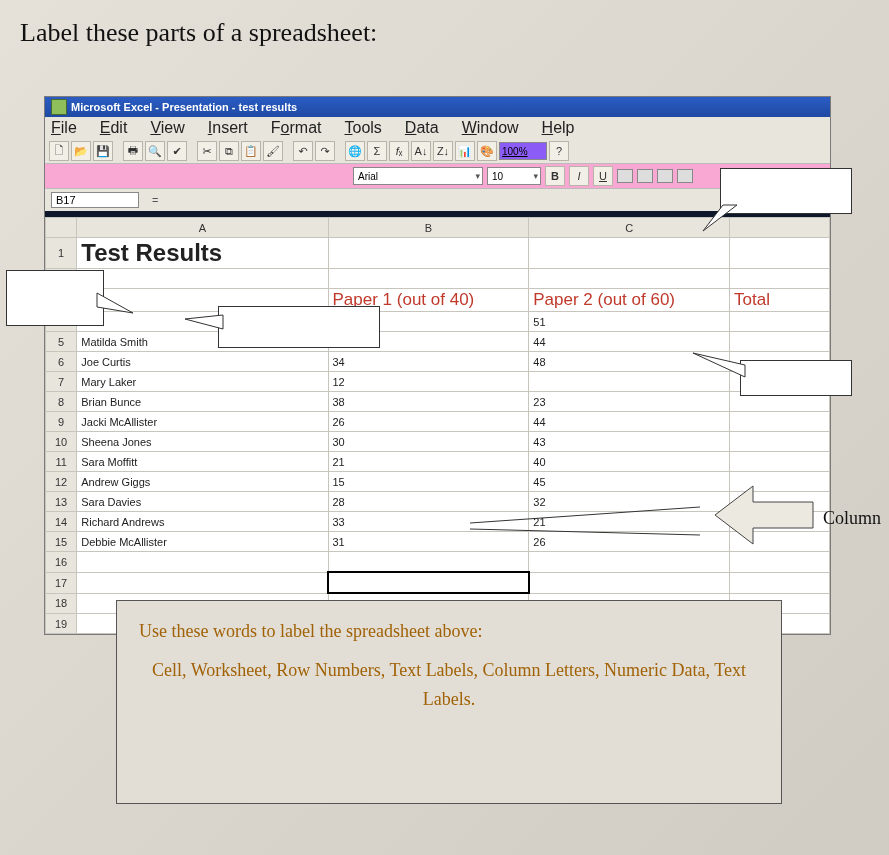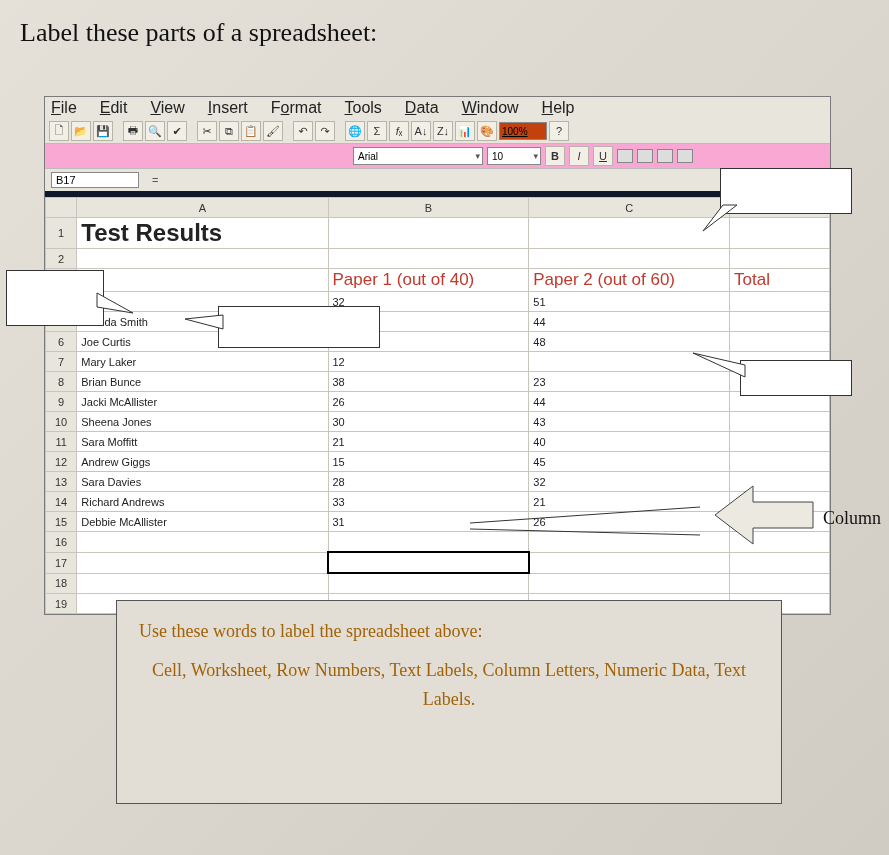--- a/index.html
+++ b/index.html
@@ -74,21 +74,21 @@
     border: 1px solid #b8b4aa;
     background: #f2efe7;
     display: inline-flex;
     align-items: center; justify-content: center;
     font-size: 11px;
     color: #333;
   }
   .zoom {
     width: 42px; height: 16px;
     border: 1px solid #888;
-    background: #c2410c;
+    background: #8b5cf6;
     font-size: 10px;
     display: inline-flex; align-items: center; padding: 0 2px; text-decoration: underline;
   }
   .formatbar {
     background: #f9a8d4;
     padding: 2px 4px;
     display: flex;
     align-items: center;
     gap: 4px;
     border-bottom: 1px solid #bbb;
@@ -192,20 +192,24 @@
   .wordbank .words { text-align: center; }
 </style>
 </head>
 <body>
 
 <div class="page">
   <div class="title">Label these parts of a spreadsheet:</div>
 
   <div class="excel">
 
+    <div class="titlebar">
+      <span class="titlebar-icon"></span>
+      <span>Microsoft Excel - Presentation - test results</span>
+    </div>
 
     <div class="menubar">
       <span><u>F</u><span>ile</span></span>
       <span><u>E</u>dit</span>
       <span><u>V</u>iew</span>
       <span><u>I</u>nsert</span>
       <span>F<u>o</u>rmat</span>
       <span><u>T</u>ools</span>
       <span><u>D</u>ata</span>
       <span><u>W</u>indow</span>

